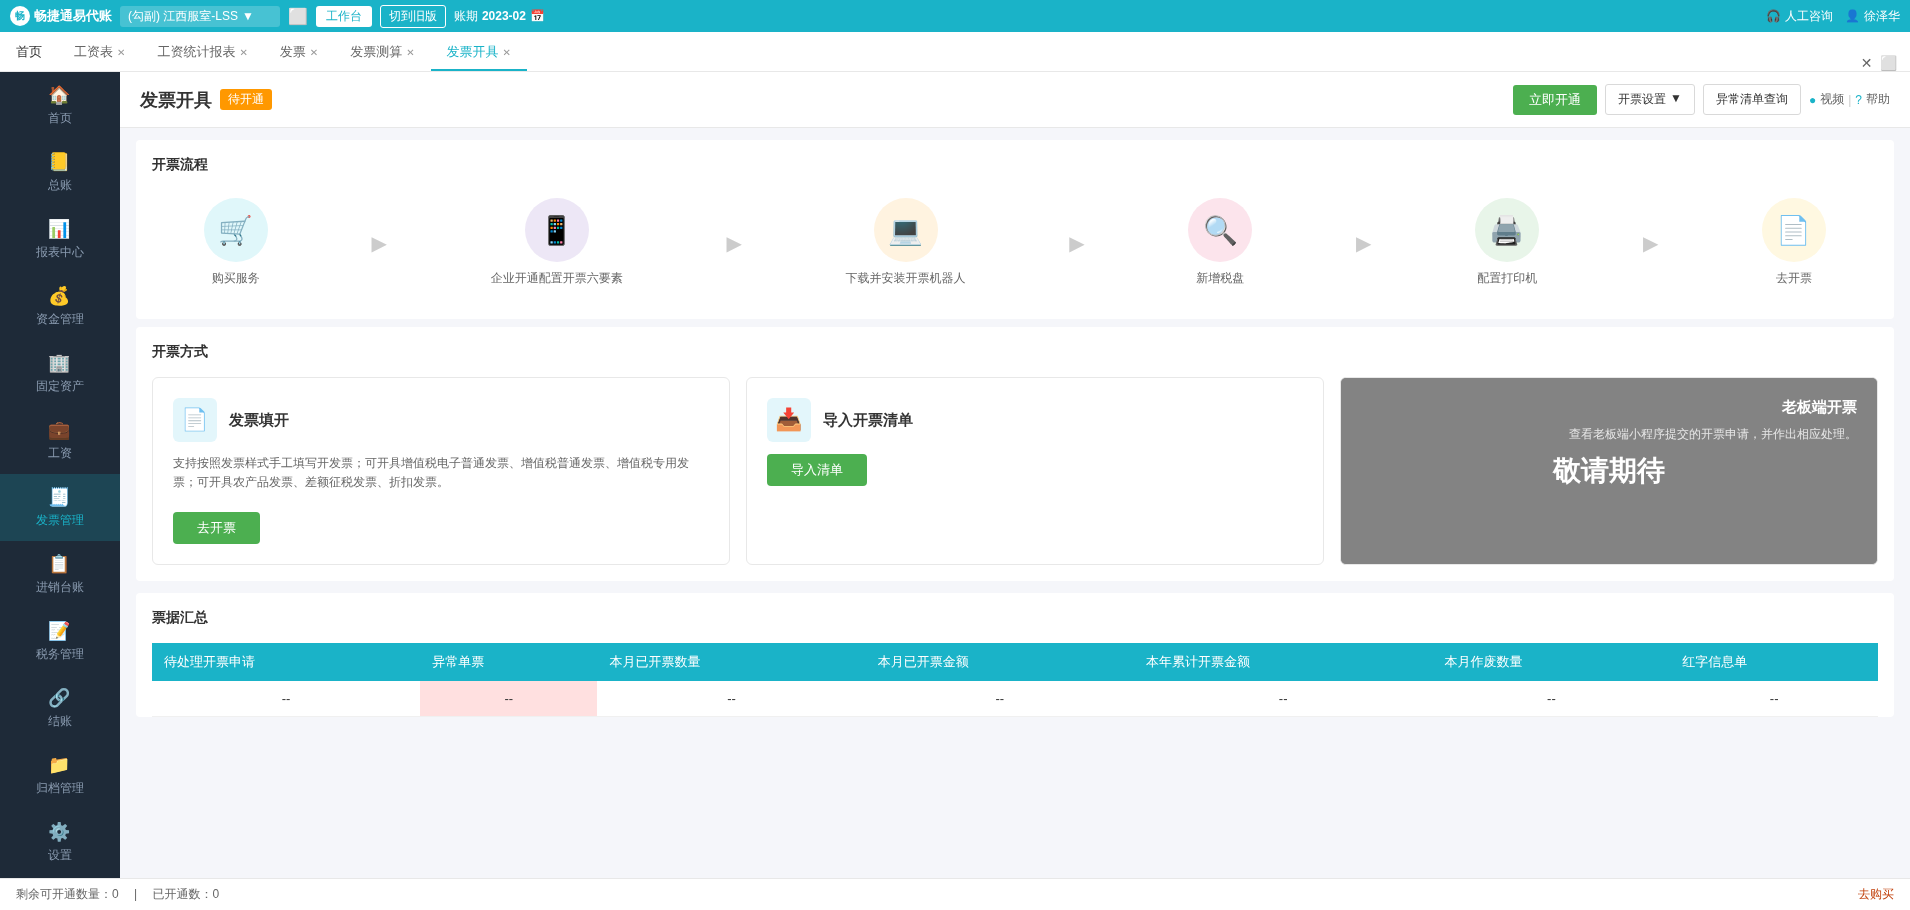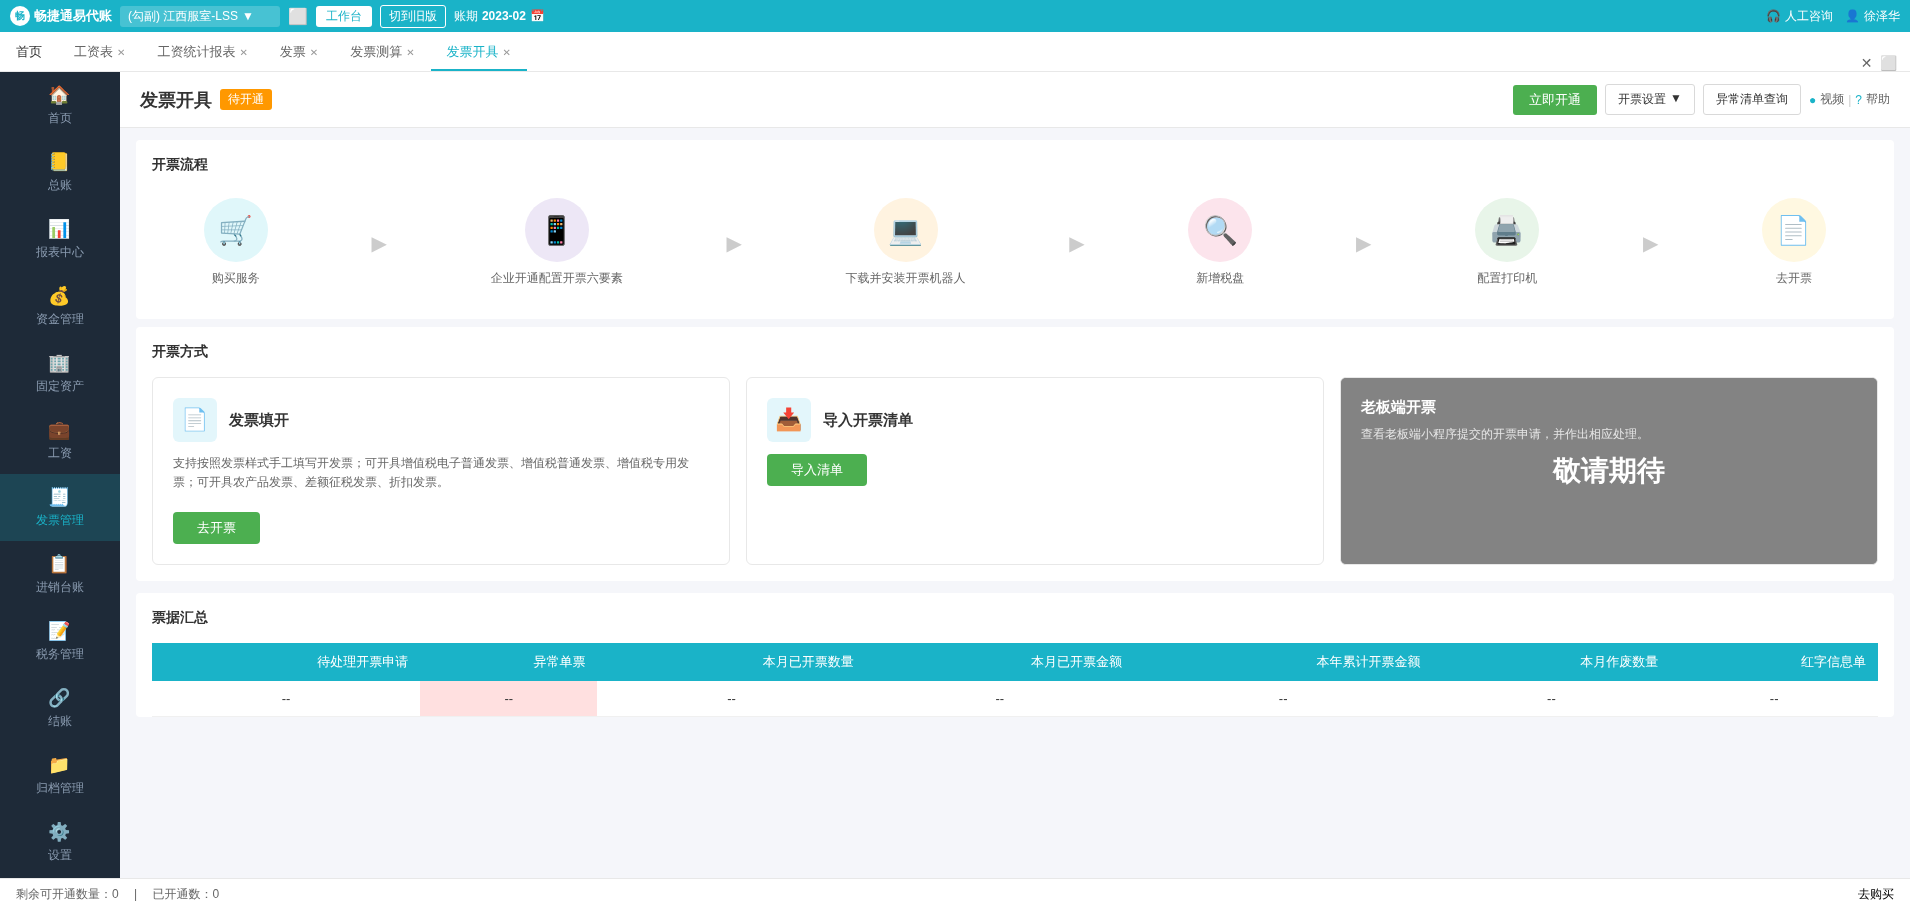--- a/index.html
+++ b/index.html
@@ -60,35 +60,35 @@
 
     
     .method-cards { display: flex; gap: 16px; margin-bottom: 0; }
     .method-card { flex: 1; border: 1px solid #e8e8e8; border-radius: 6px; padding: 20px; position: relative; }
     .method-card-header { display: flex; align-items: center; gap: 12px; margin-bottom: 12px; }
     .method-card-icon { width: 44px; height: 44px; background: #e3f6fb; border-radius: 6px; display: flex; align-items: center; justify-content: center; font-size: 22px; color: #1ab3c8; }
     .method-card-title { font-size: 15px; font-weight: bold; color: #333; }
     .method-card-desc { font-size: 12px; color: #666; line-height: 1.6; margin-bottom: 20px; }
     .method-card-btn { background: #4caf50; color: white; border: none; padding: 7px 24px; border-radius: 4px; font-size: 13px; cursor: pointer; }
     .old-terminal-card { flex: 1; border: 1px solid #e8e8e8; border-radius: 6px; overflow: hidden; position: relative; background: #888; }
-    .old-terminal-overlay { position: absolute; inset: 0; background: rgba(130,130,130,0.85); display: flex; flex-direction: column; justify-content: flex-start; padding: 20px; }
+    .old-terminal-overlay { position: absolute; inset: 0; background: rgba(130,130,130,0.85); display: flex; flex-direction: column; justify-content: flex-start; padding: 20px; align-items: flex-end; }
     .old-terminal-title { font-size: 15px; font-weight: bold; color: white; margin-bottom: 8px; }
     .old-terminal-desc { font-size: 12px; color: rgba(255,255,255,0.8); line-height: 1.6; margin-bottom: 20px; }
     .coming-soon { position: absolute; top: 50%; left: 50%; transform: translate(-50%, -50%); font-size: 28px; font-weight: bold; color: white; white-space: nowrap; text-align: center; }
 
     
     .summary-section { background: white; margin: 12px 16px; border-radius: 4px; padding: 16px 16px 0; }
     .summary-table { width: 100%; border-collapse: collapse; margin-top: 8px; }
-    .summary-table th { background: #1ab3c8; color: white; padding: 10px 12px; text-align: right; font-size: 13px; font-weight: normal; }
+    .summary-table th { background: #1ab3c8; color: white; padding: 10px 12px; text-align: left; font-size: 13px; font-weight: normal; }
     .summary-table td { padding: 10px 12px; text-align: center; font-size: 13px; color: #333; border-bottom: 1px solid #f0f0f0; }
     .summary-table td.highlight { background: #ffe0e0; }
 
     
     .bottom-bar { background: white; height: 32px; border-top: 1px solid #e8e8e8; display: flex; align-items: center; justify-content: space-between; padding: 0 16px; flex-shrink: 0; font-size: 12px; color: #666; }
-    .bottom-bar-right { color: #000000; cursor: pointer; }
+    .bottom-bar-right { color: #c2410c; cursor: pointer; }
     .win-btn { cursor: pointer; color: #666; font-size: 14px; }
 
     .tabs-close-area { margin-left: auto; display: flex; align-items: center; gap: 8px; padding-right: 12px; padding-top: 4px; }
   </style>
 </head>
 <body>
 
 <div class="top-bar">
   <div class="top-bar-left">
     <div class="top-logo">

